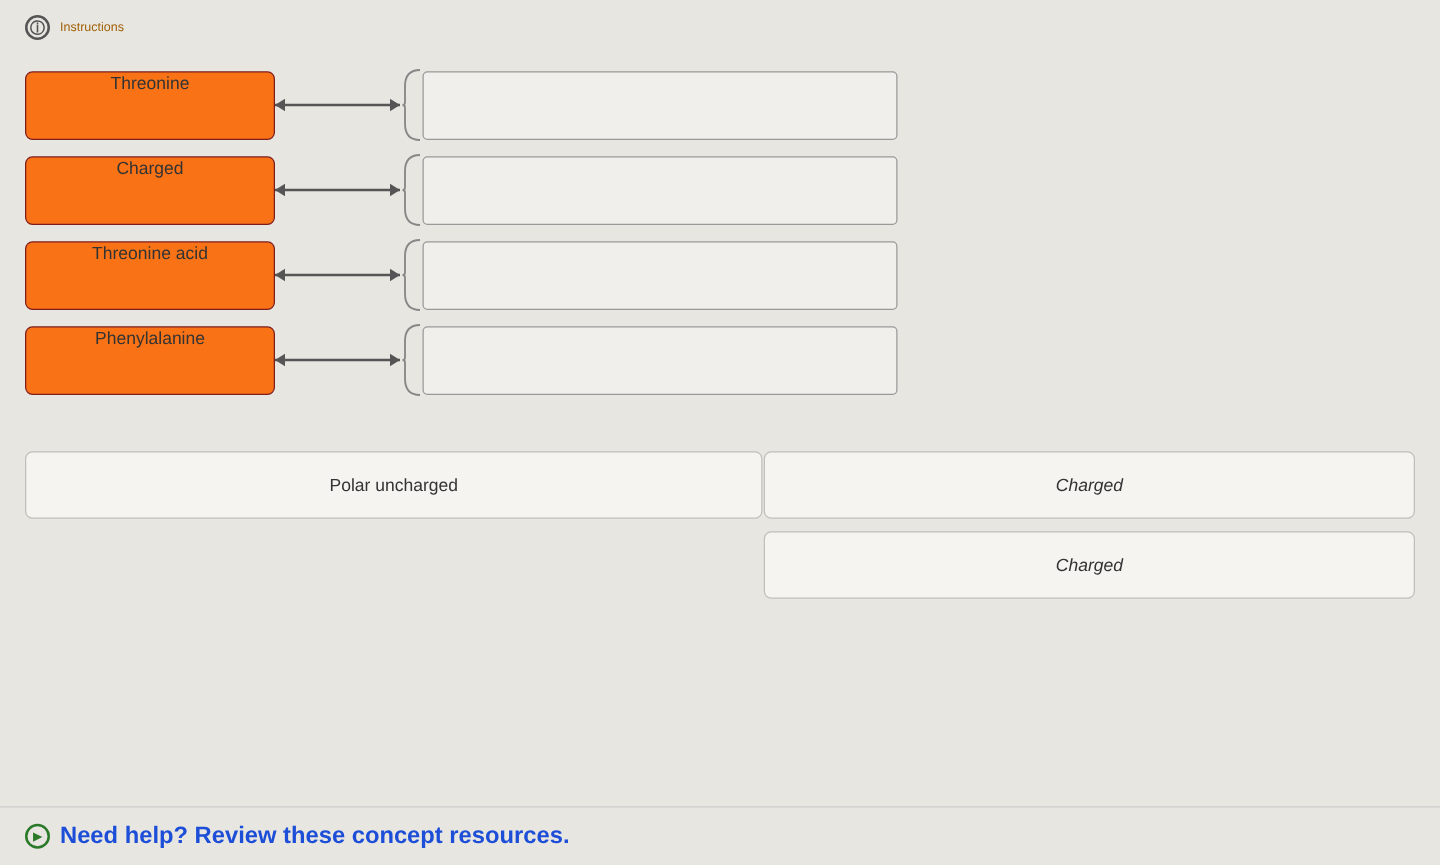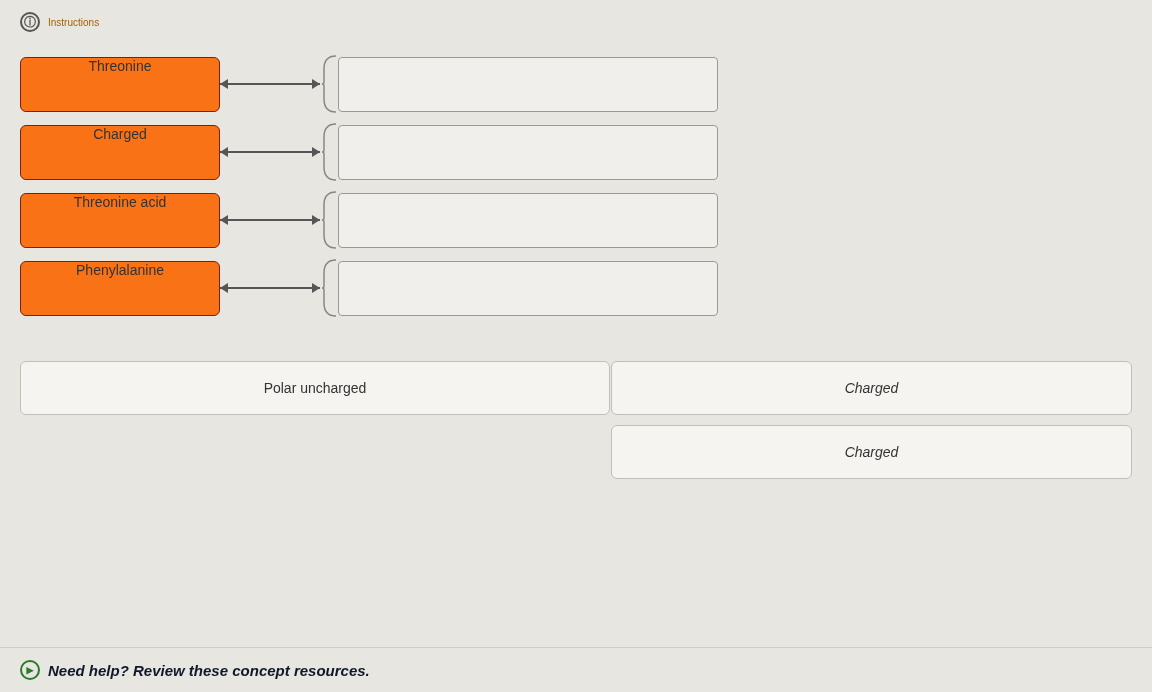--- a/index.html
+++ b/index.html
@@ -177,24 +177,23 @@
       display: flex;
       align-items: center;
       justify-content: center;
       font-size: 11px;
       color: #2a7a2a;
       font-weight: bold;
       flex-shrink: 0;
     }
 
     .help-text {
-      font-size: 15px;
+      font-size: 19px;
       font-weight: bold;
-      color: #0f172a;
-      font-style: italic;
+      color: #1d4ed8;
     }
   </style>
 </head>
 <body>
 
 <div class="instructions-bar">
   <div class="info-icon">
     <span>ⓘ</span>
   </div>
   <span class="instructions-text">Instructions</span>

